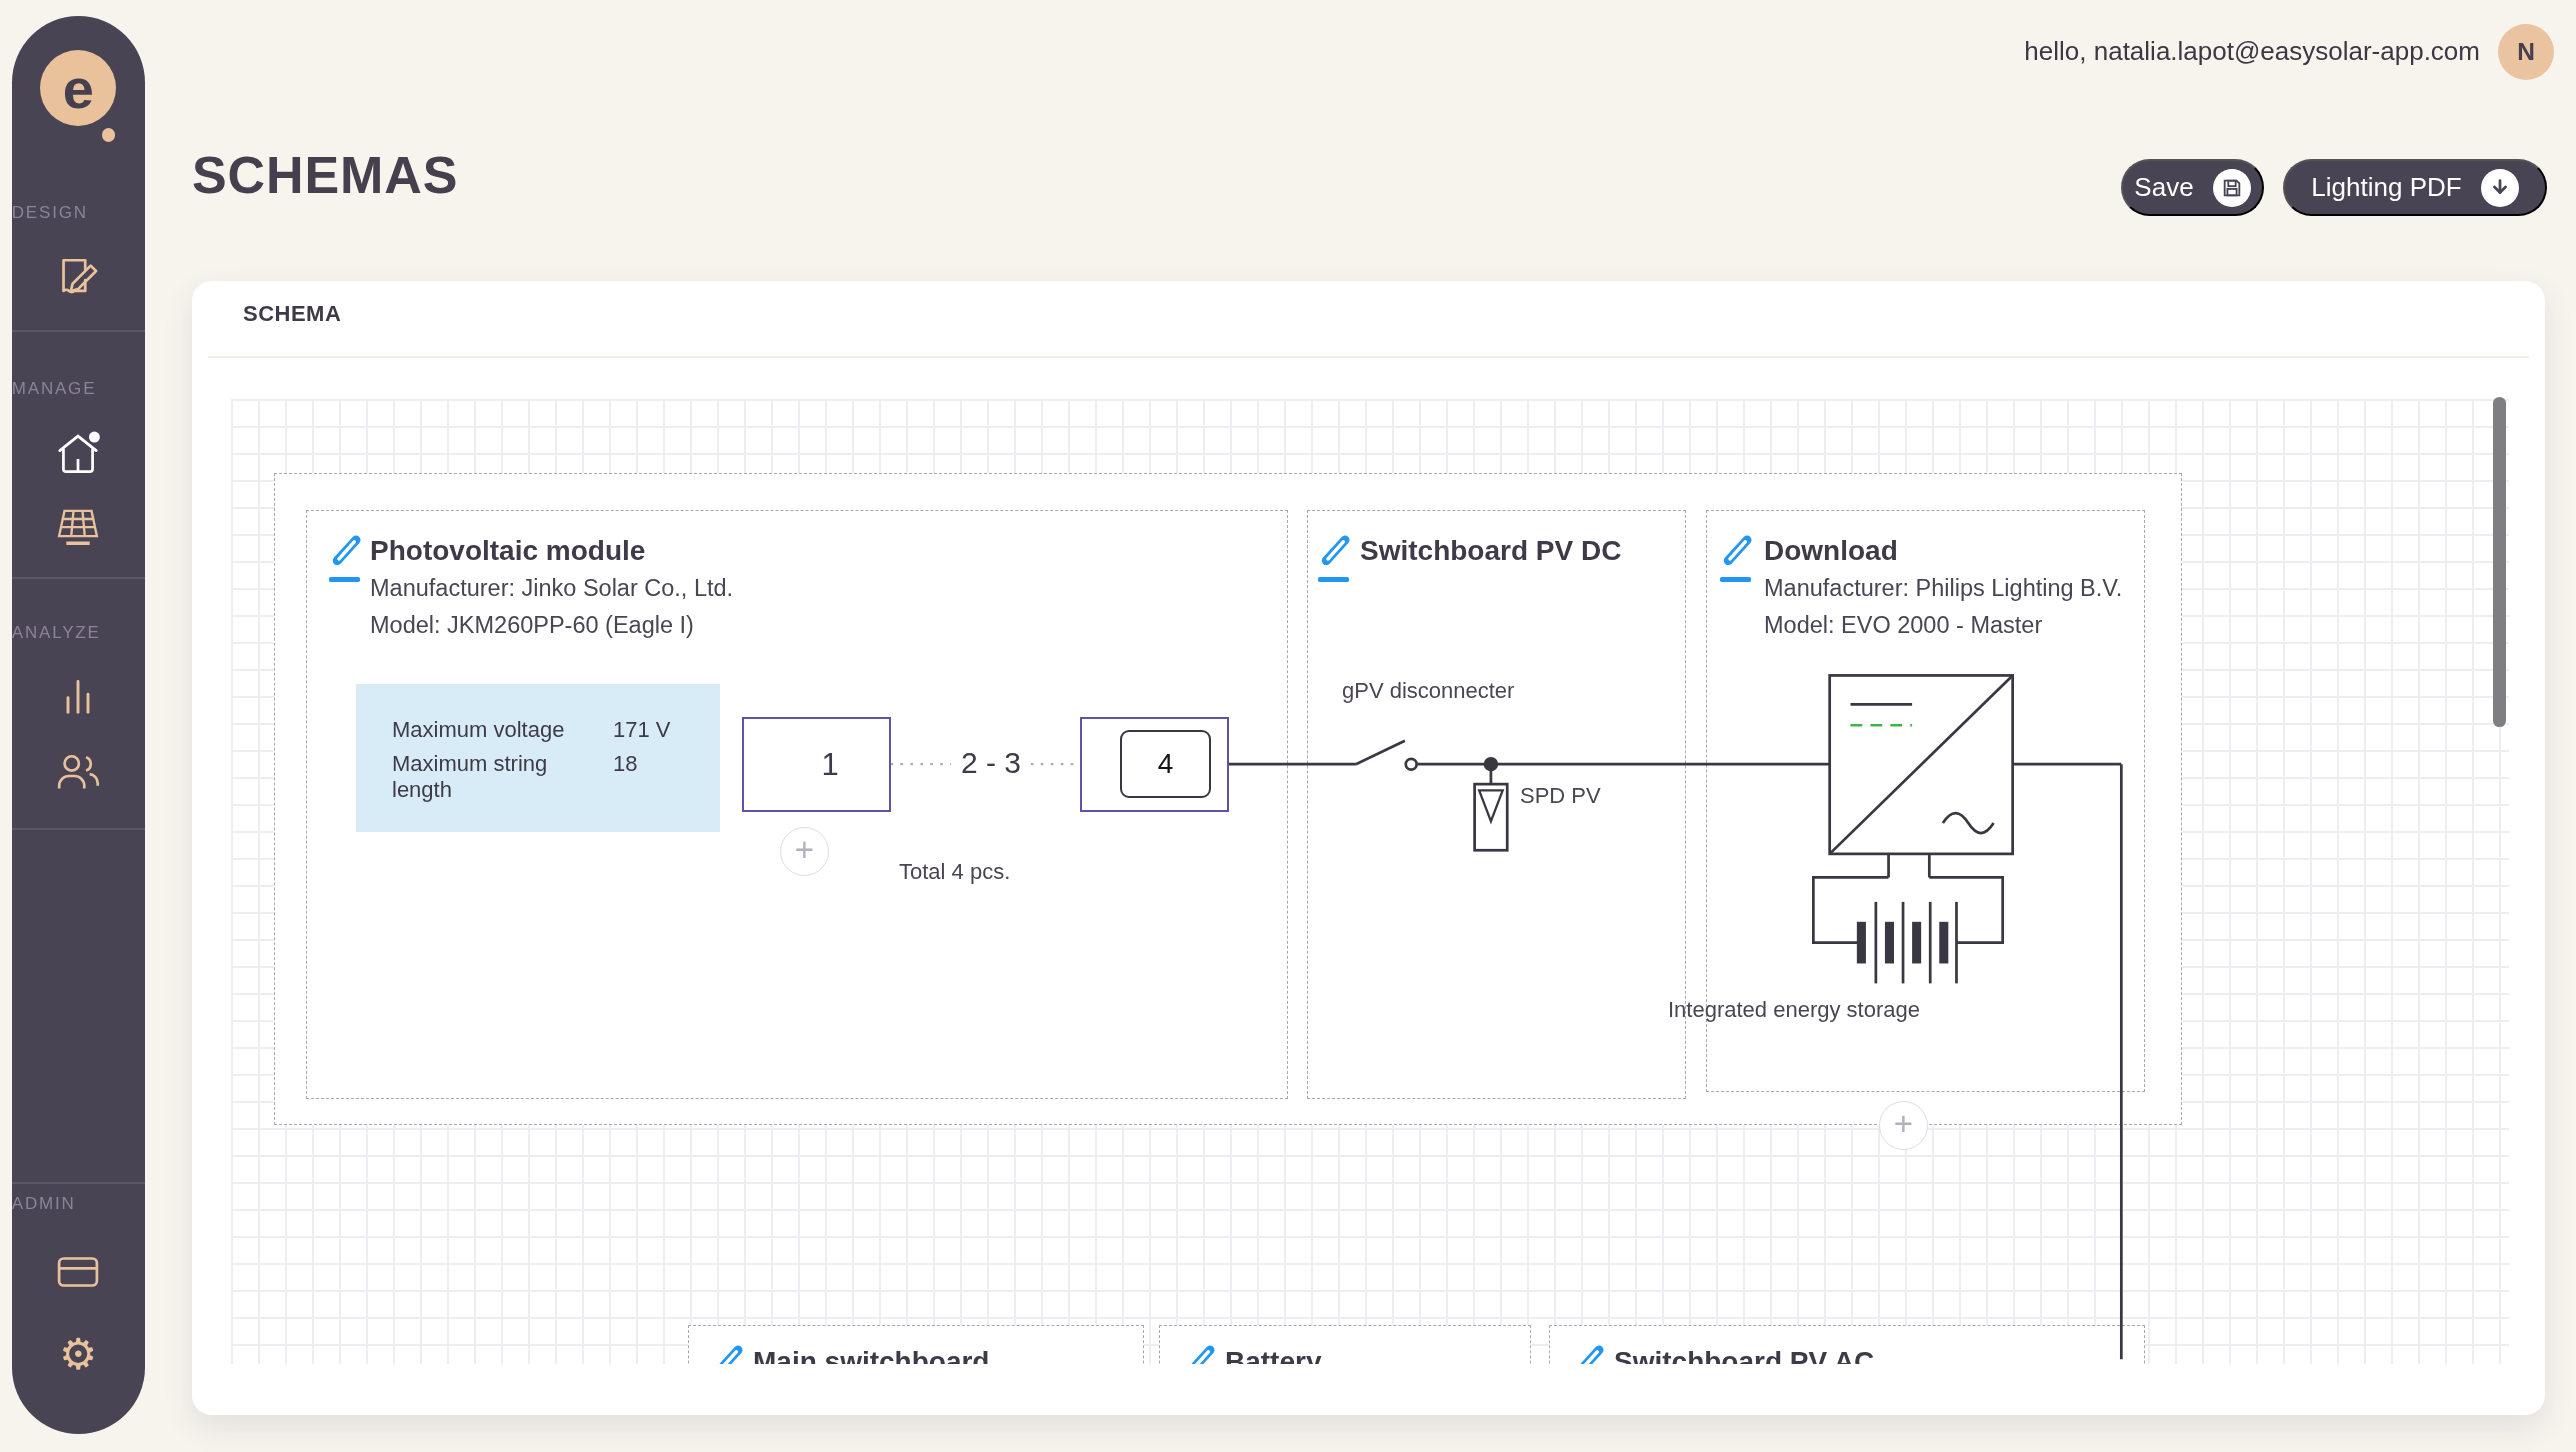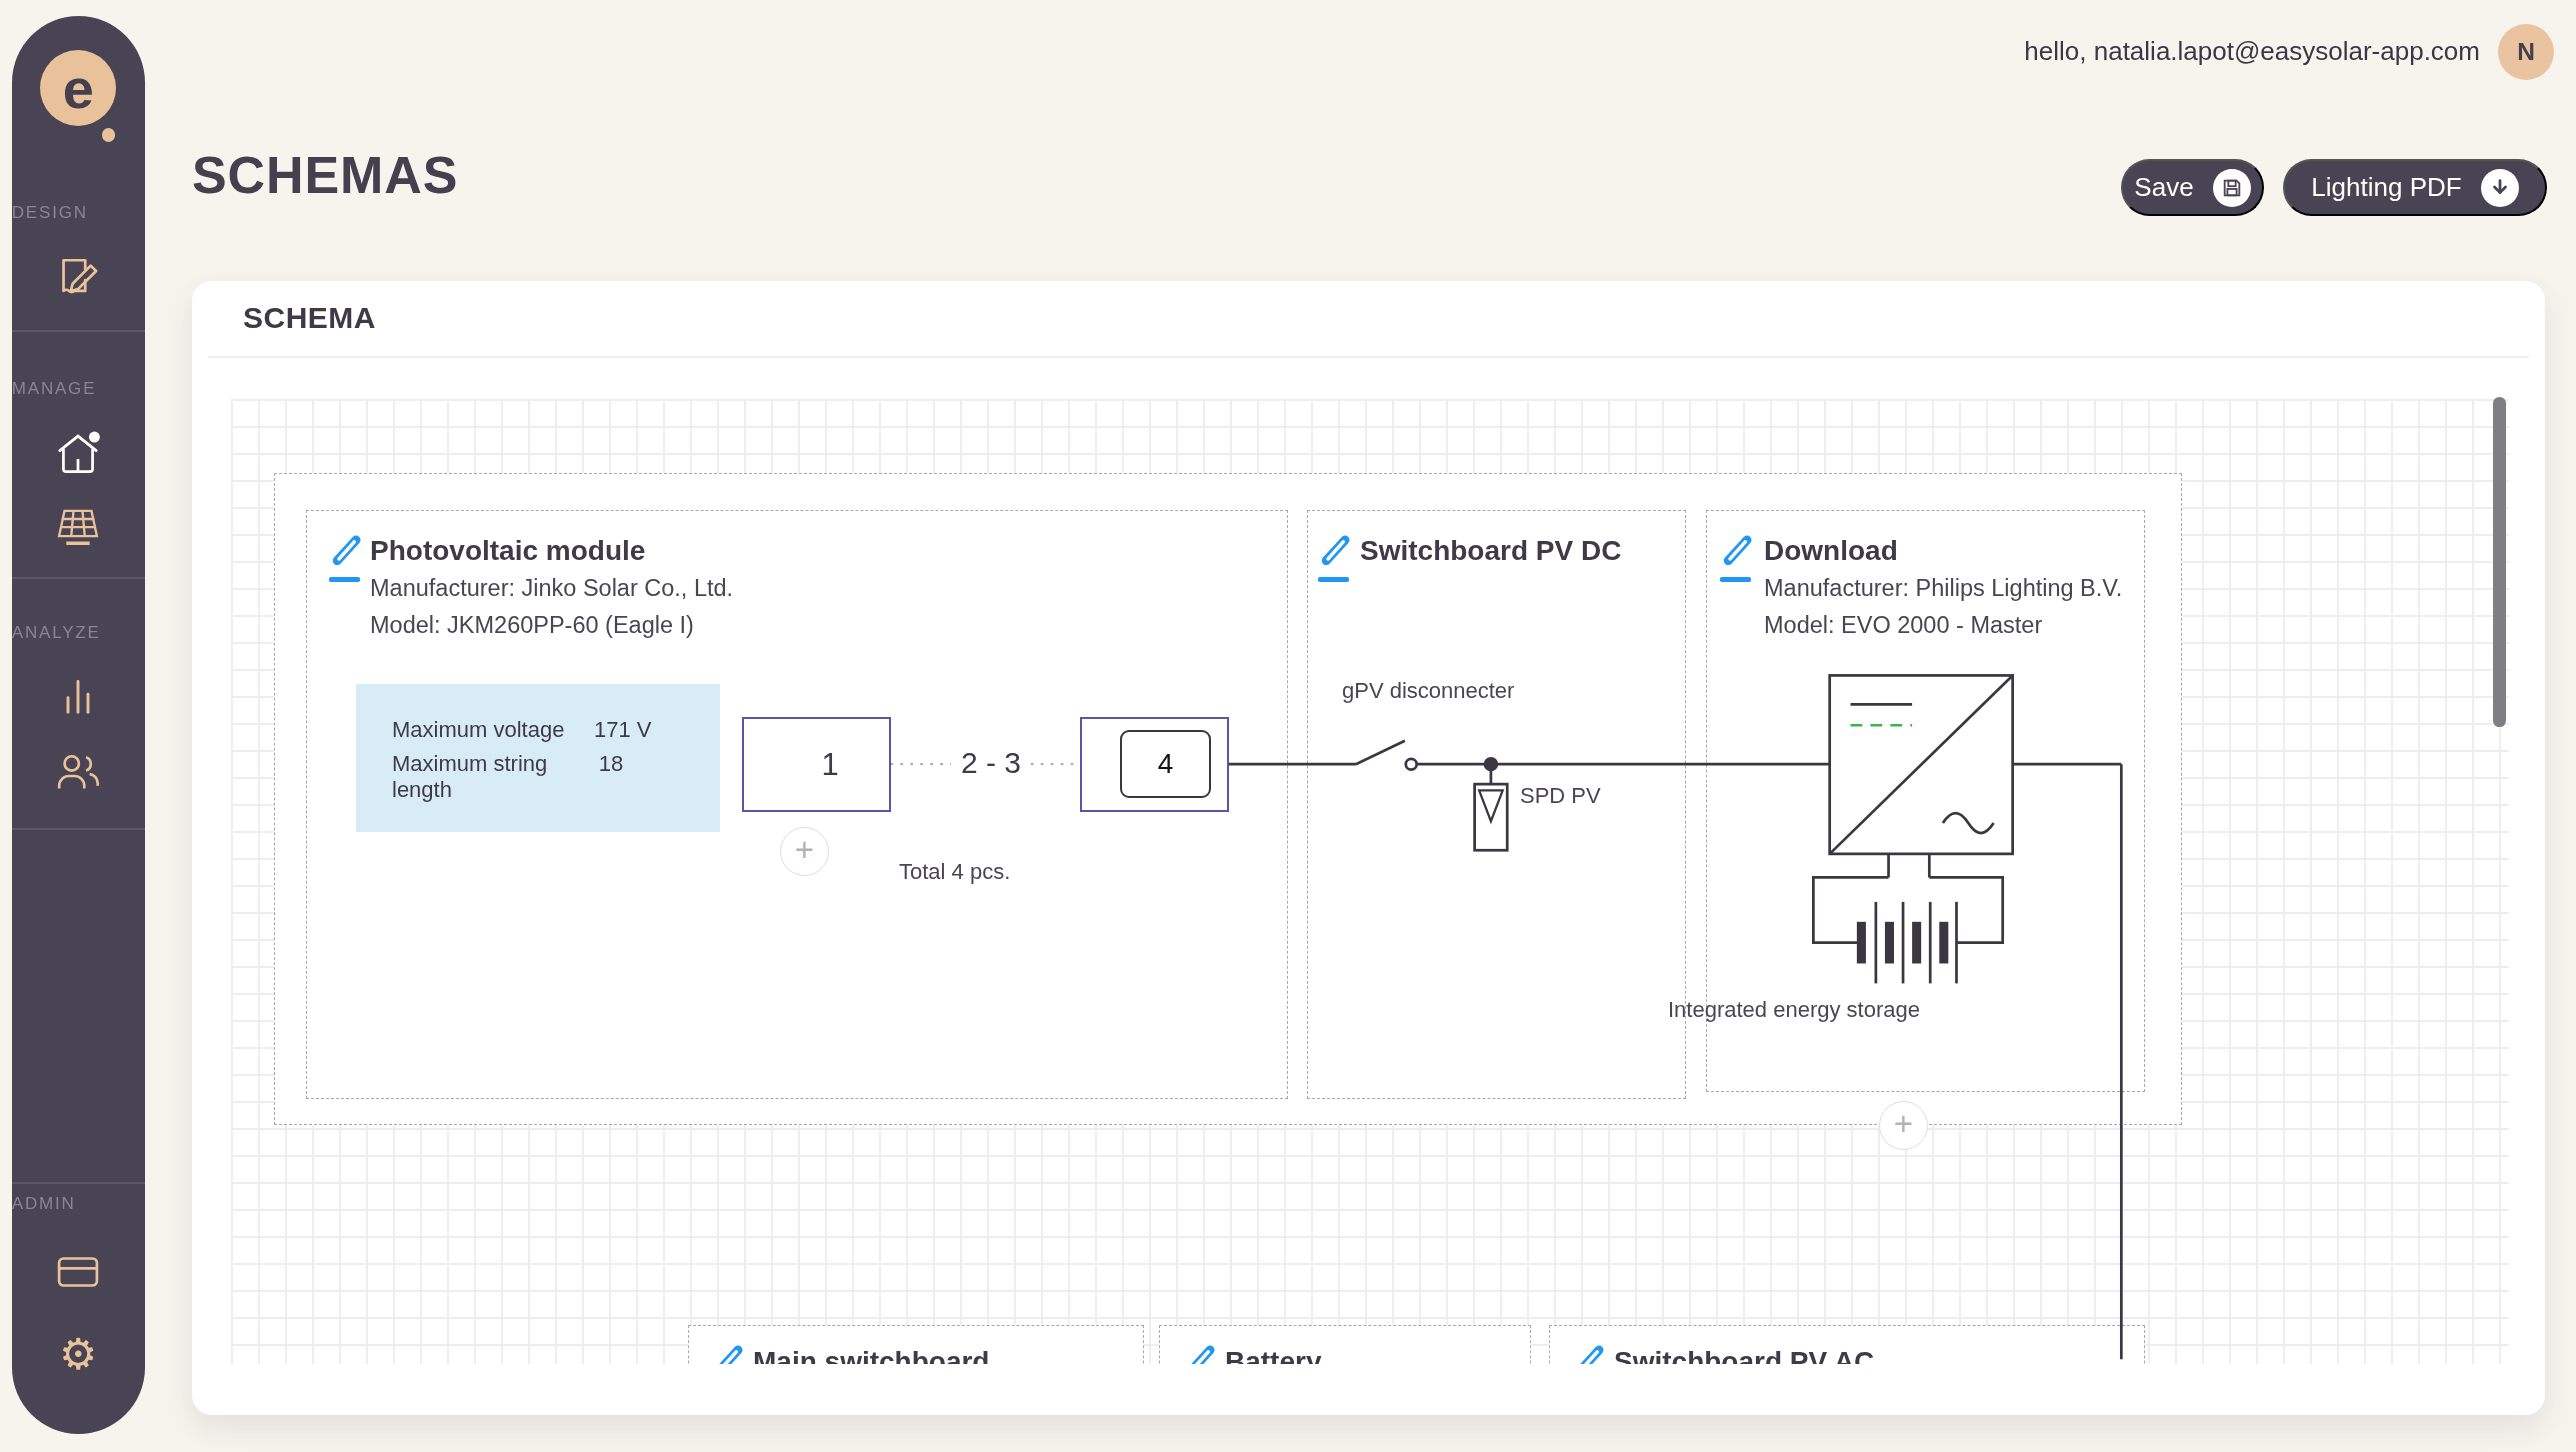--- a/index.html
+++ b/index.html
@@ -36,21 +36,21 @@
     color:#ffffff; display:flex; align-items:center; justify-content:center;
     gap:19px; font-size:26px; cursor:pointer; }
   .pill-save { left:2121px; width:143px; }
   .pill-dl { left:2283px; width:264px; }
   .pill-icon { width:38px; height:38px; border-radius:50%; background:#ffffff;
     display:flex; align-items:center; justify-content:center; flex:0 0 auto; }
 
   
   .card { left:192px; top:281px; width:2353px; height:1134px; background:#ffffff;
     border-radius:20px; box-shadow:0 12.7px 31px rgba(60,50,70,.10); }
-  .card-heading { left:51px; top:20px; font-size:30px; color:#3f3a47; letter-spacing:0.5px; }
+  .card-heading { left:51px; top:20px; font-size:22px; color:#3f3a47; letter-spacing:0.5px; }
   .card-div { left:16.3px; top:75px; width:2321px; height:1.8px; background:#f1eee6; }
 
   .canvas { left:39px; top:118px; width:2278px; height:965px; overflow:hidden;
     background-color:#ffffff;
     background-image:
       linear-gradient(to right, #ededf3 1.8px, transparent 1.8px),
       linear-gradient(to bottom, #ededf3 1.8px, transparent 1.8px);
     background-size:27px 27px; }
 
   .scrollthumb { left:2301px; top:116px; width:12.7px; height:330px;
@@ -66,21 +66,21 @@
   .bot-a { left:457px; width:456px; }
   .bot-b { left:928px; width:372px; }
   .bot-c { left:1318px; width:596px; }
 
   .edit-underline { width:31px; height:4.5px; background:#2196f3; border-radius:1.8px; }
   .box-title { font-size:28px; font-weight:bold; color:#3f3a47; }
   .box-sub { font-size:23.5px; color:#4a4553; }
   .small-label { font-size:22px; color:#4a4553; }
 
   .info-panel { left:125px; top:285px; width:364px; height:148px; background:#d8ecf8;
-    padding:33px 55px 0 36px; font-size:22px; color:#3f3a47; }
+    padding:33px 36px 0 36px; font-size:22px; color:#3f3a47; }
   .info-row { display:flex; justify-content:space-between; margin-bottom:8.2px; }
   .info-val { width:71px; text-align:left; }
 
   .pv-symbol { width:149px; height:95px; border:2.7px solid #5b54a8; background:#ffffff;
     display:flex; align-items:center; justify-content:center; }
   .pv-symbol .num { font-size:31px; color:#3f3a47; margin-left:27px; }
   .qty-input { position:absolute; left:38px; top:11px; width:91px; height:68px;
     border:2.7px solid #3a3742; border-radius:9px; background:#fff;
     display:flex; align-items:center; justify-content:center; font-size:28px; color:#16141a; }
   .range-label { font-size:30px; color:#3f3a47; text-align:center; }

